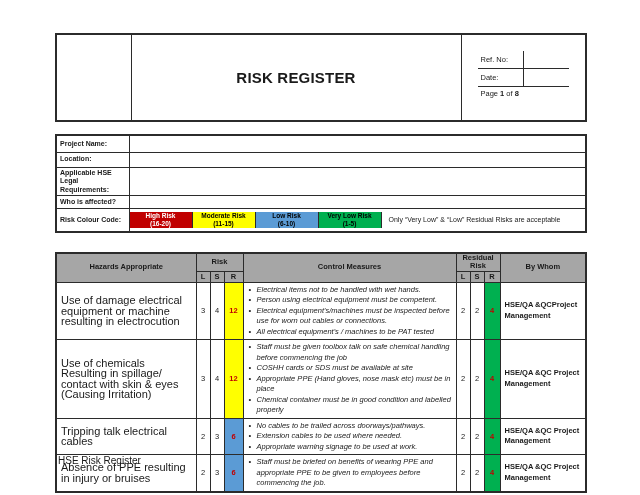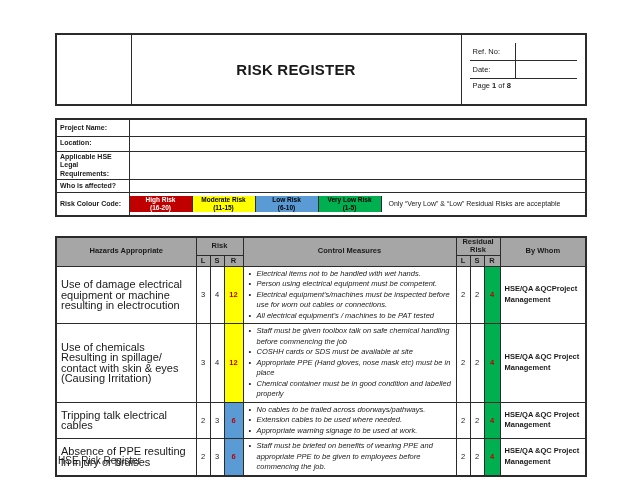--- a/index.html
+++ b/index.html
@@ -10,21 +10,21 @@
     color: #1a1a1a;
     overflow: hidden;
   }
   .doc { position: relative; width: 640px; height: 495px; }
   .content { position: absolute; left: 55px; top: 33px; width: 530px; }
 
   table { border-collapse: collapse; table-layout: fixed; }
 
   
   .hdr-table { width: 530px; border: 2px solid #2b2b2b; }
-  .hdr-table td { border: 1px solid #2b2b2b; padding: 8px; vertical-align: middle; }
+  .hdr-table td { border: 1px solid #2b2b2b; padding: 16px; vertical-align: middle; }
   .hdr-logo { height: 53px; }
   .hdr-title { text-align: center; font-weight: bold; font-size: 15px; letter-spacing: 0.2px; }
   .meta { width: 100%; height: 53px; display: flex; flex-direction: column; }
   .meta-row { display: flex; border-bottom: 1px solid #2b2b2b; flex: 0 0 17px; align-items: center; }
   .meta-row:last-child { border-bottom: none; flex: 1 1 auto; align-items: flex-start; }
   .meta-label { width: 42px; border-right: 1px solid #2b2b2b; align-self: stretch; display: flex; align-items: center; padding-left: 3px; font-size: 7.5px; }
   .meta-value { flex: 1; align-self: stretch; }
   .meta-page { padding: 2px 0 0 3px; font-size: 7.5px; }
   .meta-page b { font-weight: bold; }
 

